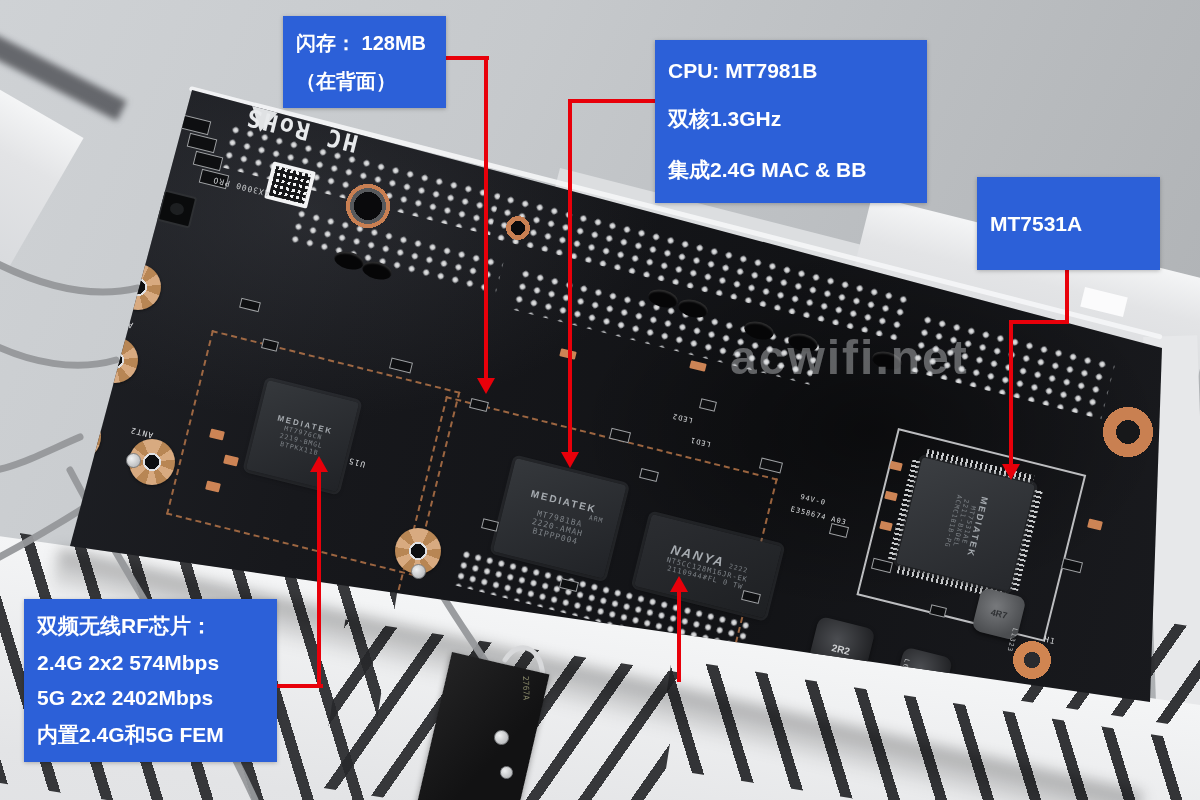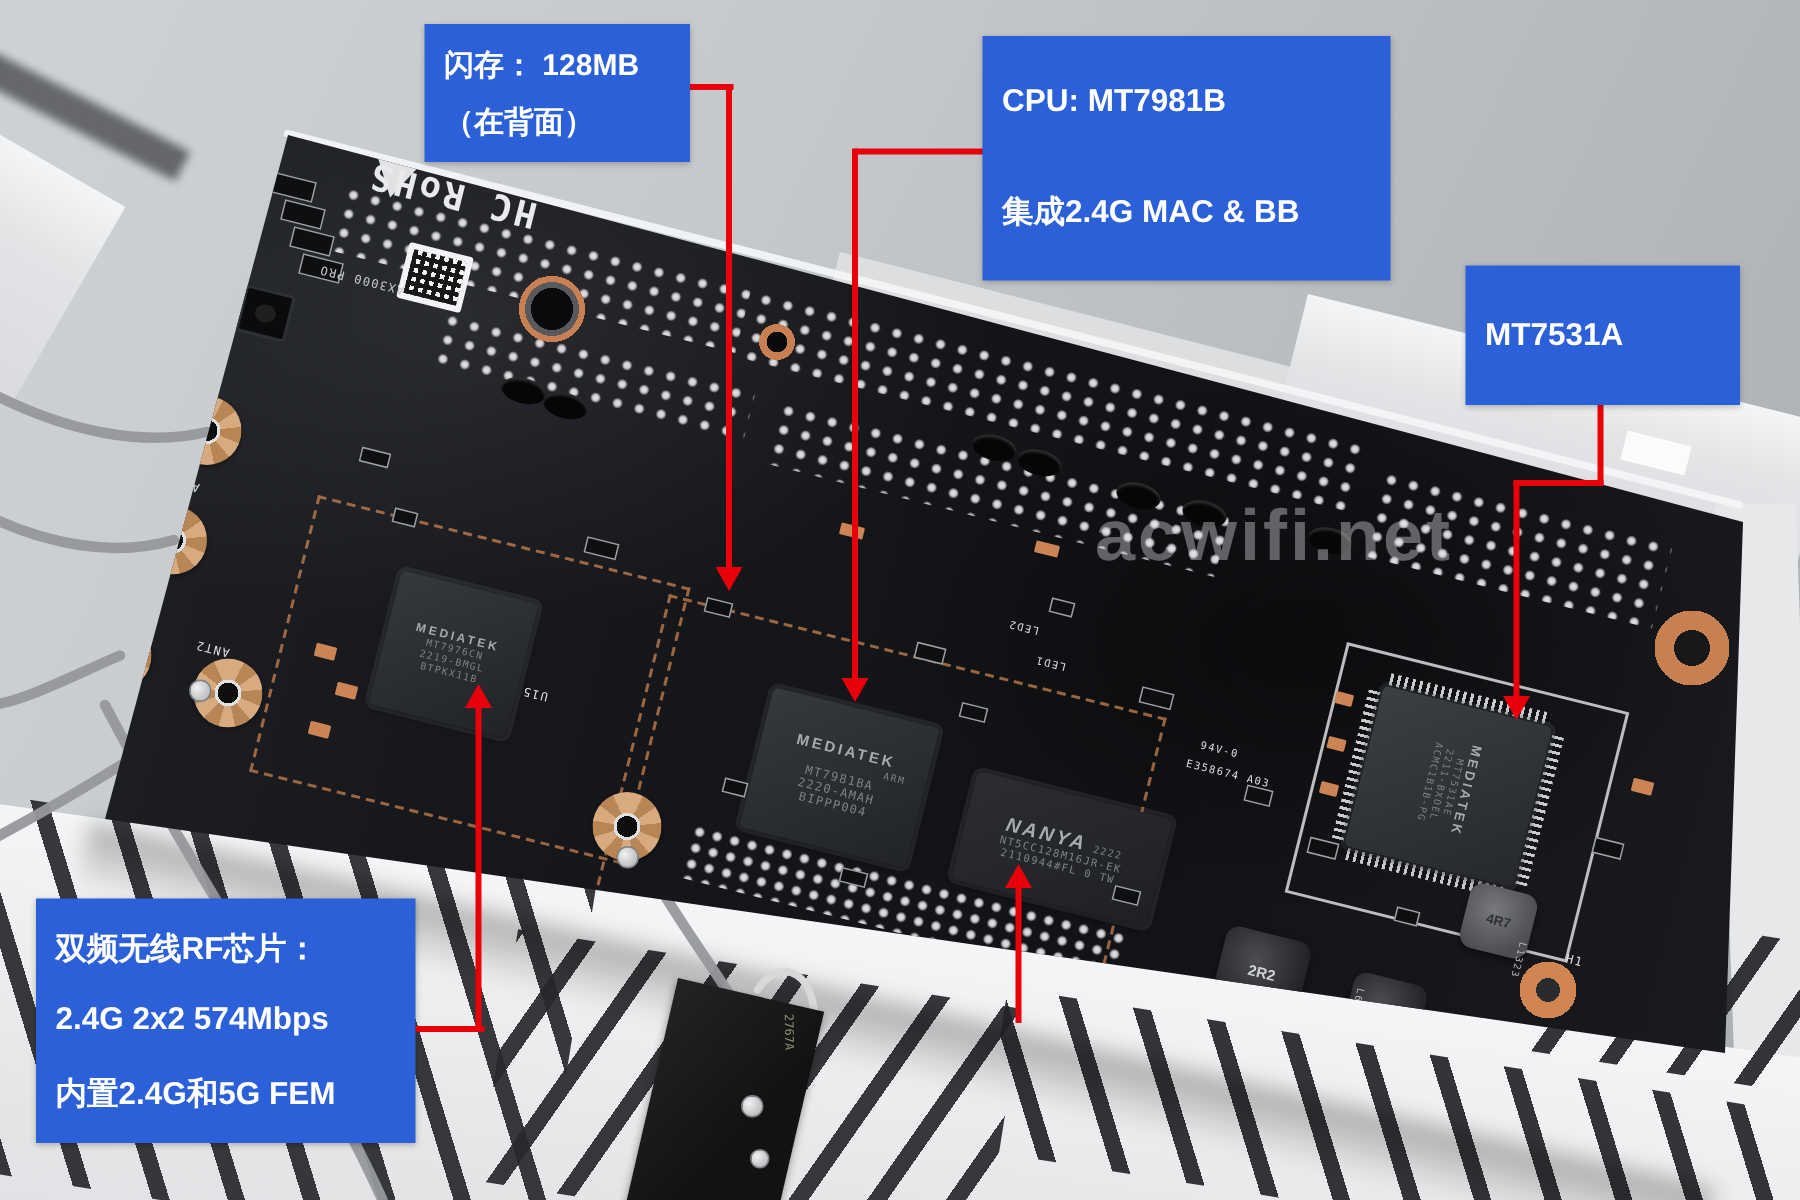--- a/index.html
+++ b/index.html
@@ -280,34 +280,36 @@
   <div class="abs leader" style="left:1009px;top:320px;width:4px;height:146px;"></div>
   <div class="abs arr-d" style="left:1002px;top:464px;"></div>
 
   <div class="abs leader" style="left:277px;top:684px;width:46px;height:4px;"></div>
   <div class="abs leader" style="left:317px;top:470px;width:4px;height:218px;"></div>
   <div class="abs arr-u" style="left:310px;top:456px;"></div>
 
   <div class="abs leader" style="left:677px;top:590px;width:4px;height:92px;"></div>
   <div class="abs arr-u" style="left:670px;top:576px;"></div>
 
-  <div class="abs callout" style="left:283px;top:16px;width:177px;height:92px;font-size:20px;">
+  <div class="abs callout" style="left:283px;top:16px;width:163px;height:92px;font-size:20px;">
     <div class="ln">闪存： 128MB</div>
     <div class="ln">（在背面）</div>
   </div>
 
-  <div class="abs callout" style="left:655px;top:24px;width:272px;height:163px;font-size:21px;">
+  <div class="abs callout" style="left:655px;top:40px;width:272px;height:163px;font-size:21px;">
     <div class="ln">CPU: MT7981B</div>
+    <div class="ln">双核1.3GHz</div>
     <div class="ln">集成2.4G  MAC &amp; BB</div>
   </div>
 
   <div class="abs callout" style="left:977px;top:177px;width:183px;height:93px;font-size:21px;">
     <div class="ln">MT7531A</div>
   </div>
 
   <div class="abs callout" style="left:24px;top:599px;width:253px;height:163px;font-size:21px;">
     <div class="ln">双频无线RF芯片：</div>
     <div class="ln">2.4G 2x2 574Mbps</div>
+    <div class="ln">5G 2x2 2402Mbps</div>
     <div class="ln">内置2.4G和5G FEM</div>
   </div>
 
 
 </div>
 
 </body></html>

